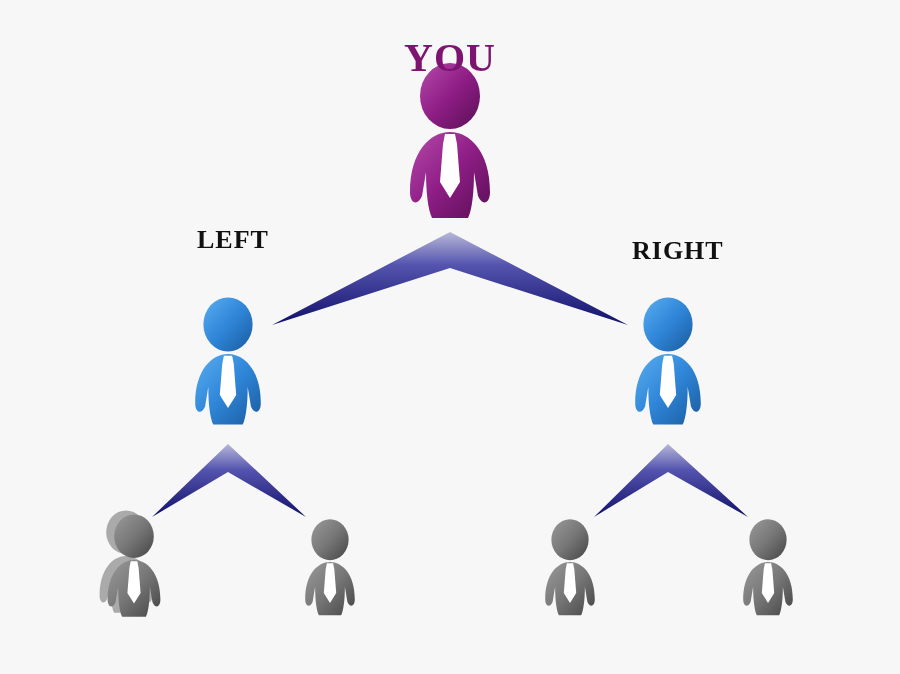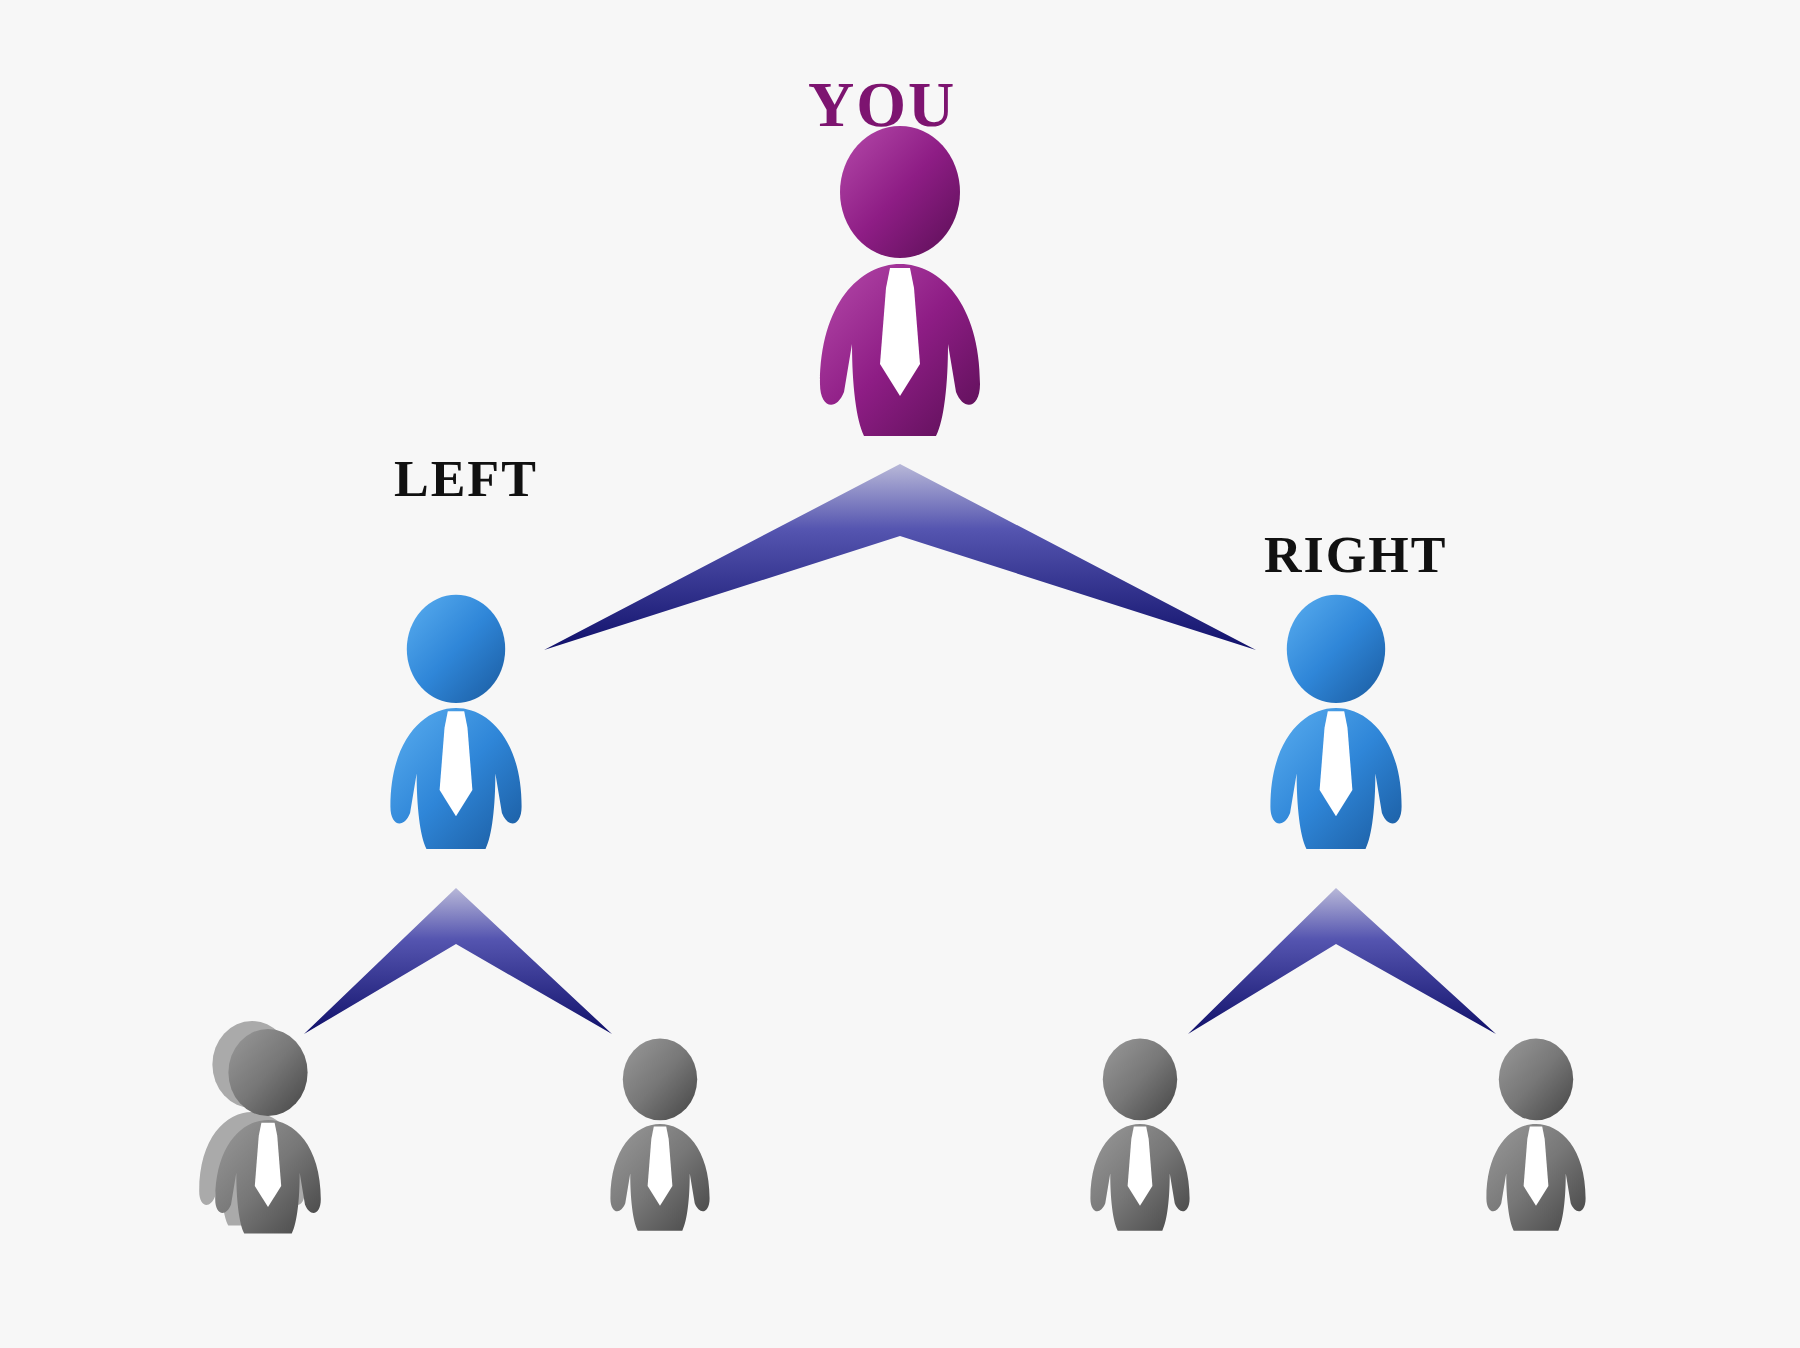--- a/index.html
+++ b/index.html
@@ -77,15 +77,15 @@
   <g transform="translate(570,562) scale(0.62)" fill="url(#gGray)">
     <use href="#person"></use>
     <use href="#tie"></use>
   </g>
   <g transform="translate(768,562) scale(0.62)" fill="url(#gGray)">
     <use href="#person"></use>
     <use href="#tie"></use>
   </g>
 </svg>
 
-<div class="label" style="left:404px; top:34px; color:#7d1470; font-size:32px;">YOU</div>
+<div class="label" style="left:404px; top:34px; color:#7d1470; font-size:40px;">YOU</div>
 <div class="label" style="left:197px; top:225px; color:#111;">LEFT</div>
-<div class="label" style="left:632px; top:236px; color:#111;margin-top:27px;">RIGHT</div>
+<div class="label" style="left:632px; top:236px; color:#111;">RIGHT</div>
 
 </body></html>

